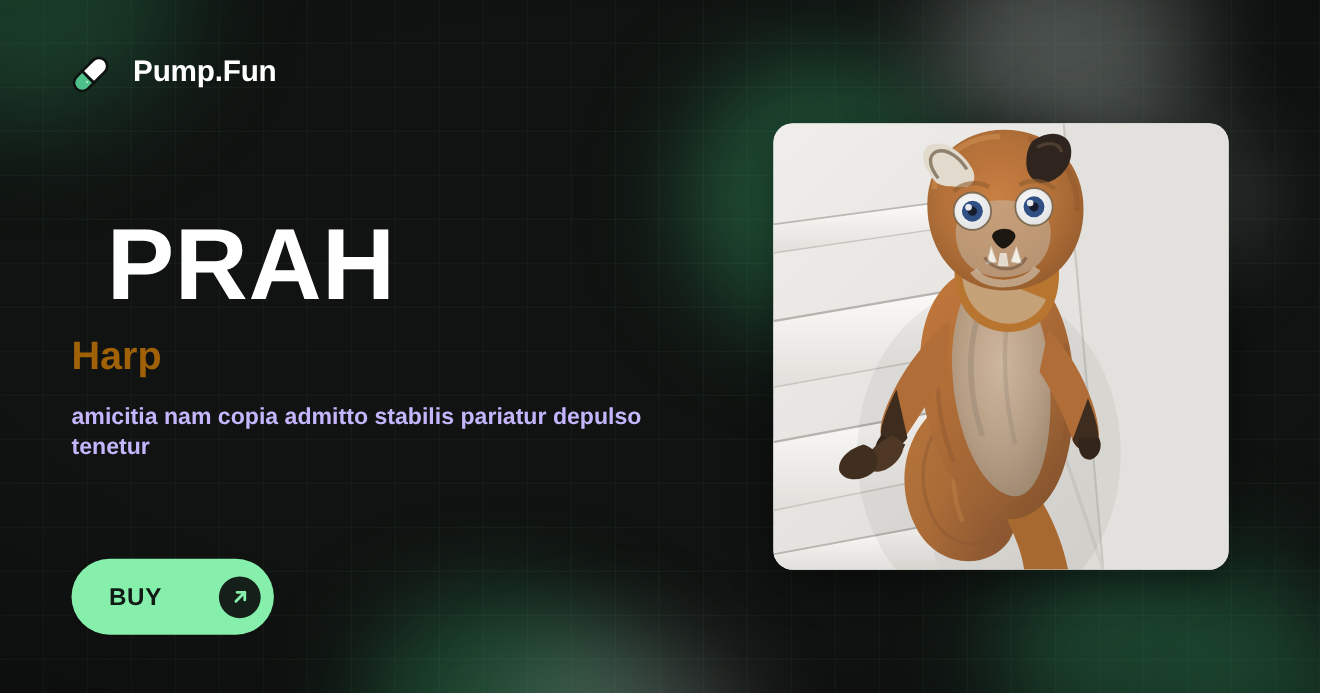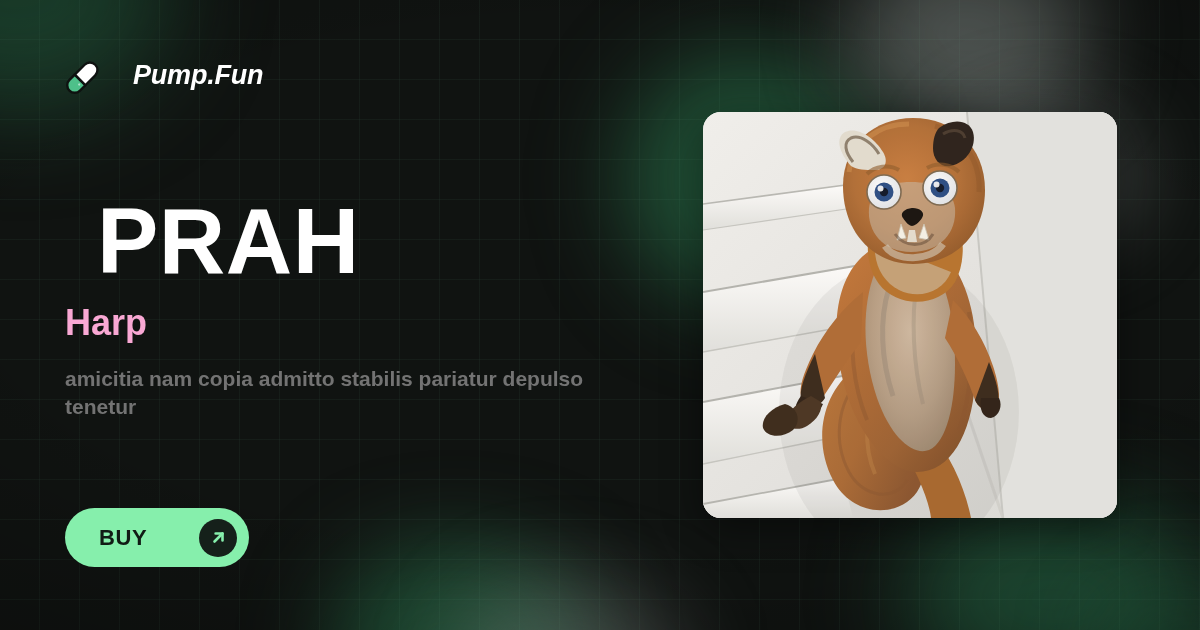--- a/index.html
+++ b/index.html
@@ -87,24 +87,23 @@
   }
 
   .vignette {
     position:absolute; inset:0;
     background:radial-gradient(120% 100% at 50% 45%, rgba(0,0,0,0) 40%, rgba(0,0,0,0.45) 100%);
     z-index:2; pointer-events:none;
   }
 
   
   .brand {
-    position:absolute; left:65px; top:55px;
-    display:flex; align-items:center; gap:28px;
+    position:absolute; left:65px; top:45px;
+    display:flex; align-items:center; gap:16px;
     z-index:6;
-    font-style:italic;
   }
   .brand-icon { width:40px; height:40px; display:block; }
   .brand-name {
     color:#ffffff;
     font-size:27px;
     font-weight:bold;
     letter-spacing:-0.2px;
     line-height:1;
     white-space:nowrap;
   }
@@ -119,39 +118,39 @@
   .ticker {
     color:#ffffff;
     font-size:92px;
     font-weight:bold;
     letter-spacing:0.5px;
     line-height:1.0;
     margin-bottom:16px;
     margin-left:32px;
   }
   .coin-name {
-    color:#f9a8d4;
+    color:#a16207;
     font-size:36px;
     font-weight:bold;
     line-height:1.1;
     margin-bottom:22px;
   }
   .description {
-    color:#737373;
+    color:#c4b5fd;
     font-size:21px;
     font-weight:bold;
     line-height:1.35;
     max-width:520px;
   }
 
   
   .buy-btn {
     position:absolute;
     left:65px; top:508px;
-    width:184px; height:59px;
+    width:184px; height:69px;
     background:#86efac;
     border:none;
     border-radius:40px;
     display:flex;
     align-items:center;
     justify-content:space-between;
     padding:0 12px 0 34px;
     cursor:pointer;
     z-index:6;
   }

